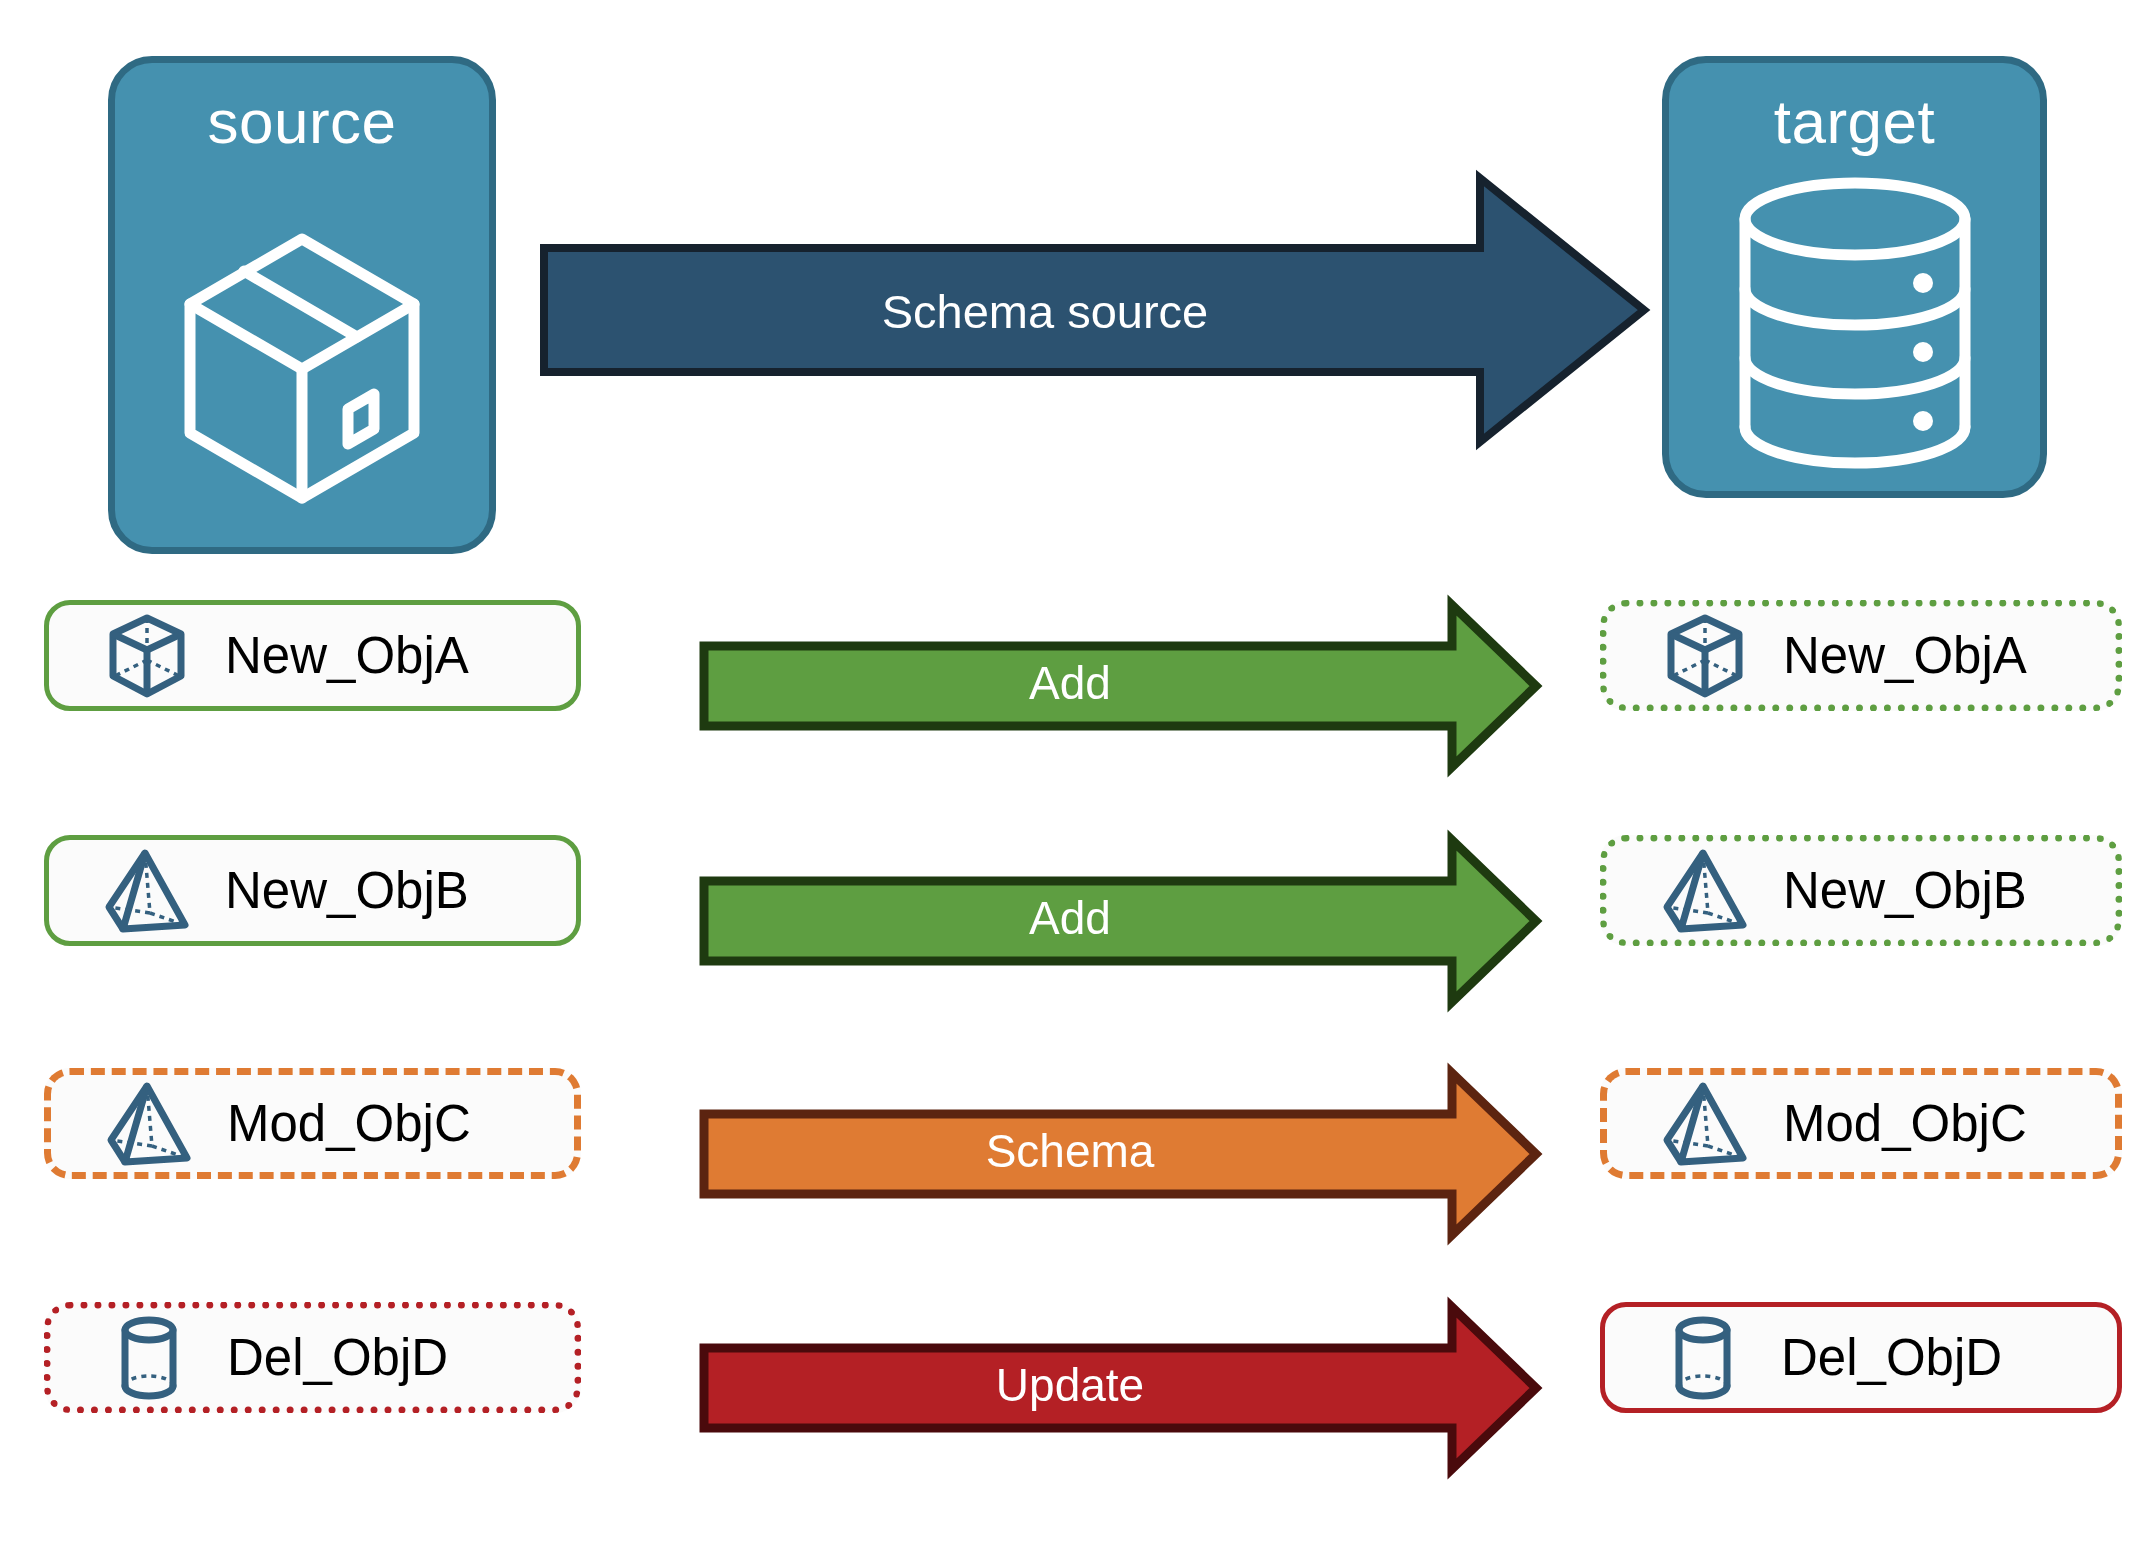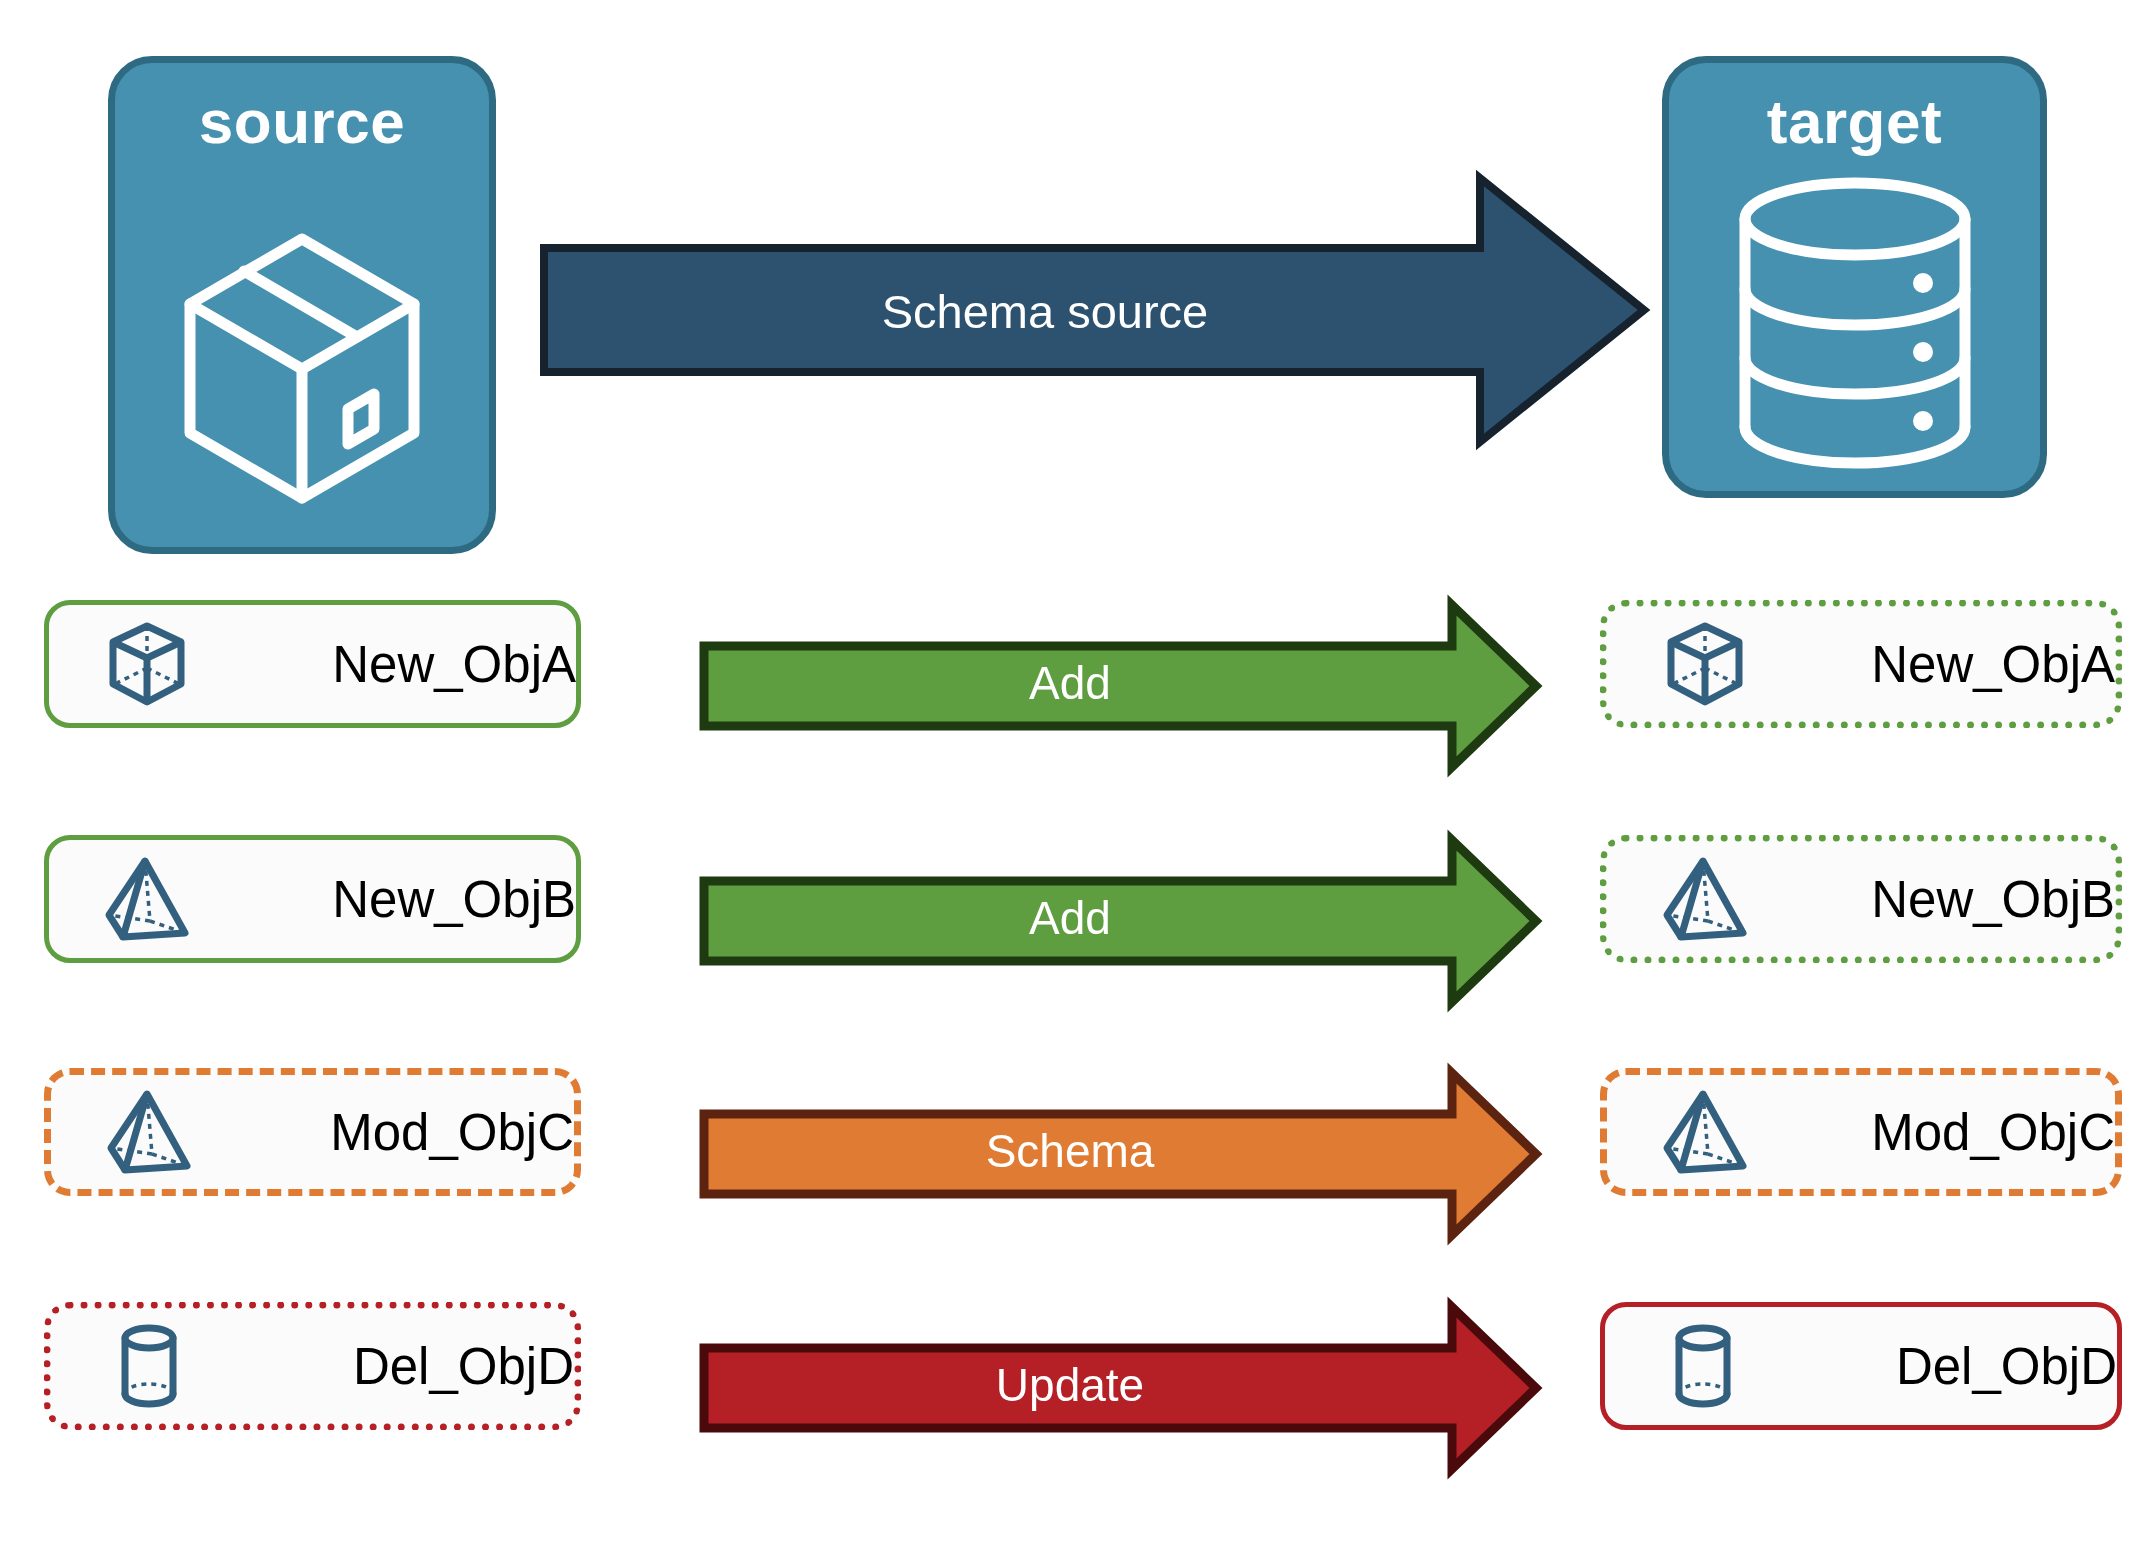--- a/index.html
+++ b/index.html
@@ -26,21 +26,21 @@
     box-sizing: border-box;
     border-radius: 44px;
     border: 7px solid #2F6A83;
     background: #4591AF;
     display: flex;
     flex-direction: column;
     align-items: center;
   }
   .endpoint-title {
     font-size: 62px;
-    font-weight: bold;
+    font-weight: normal;
     color: #ffffff;
     letter-spacing: 0.5px;
     margin-top: 26px;
     line-height: 1.05;
   }
   .endpoint-art {
     flex: 1;
     display: flex;
     align-items: center;
     justify-content: center;
@@ -75,28 +75,27 @@
   
   .row { position: absolute; left: 0; width: 2150px; }
   #row-0 { top: 600px; }
   #row-1 { top: 835px; }
   #row-2 { top: 1068px; }
   #row-3 { top: 1302px; }
 
   .obj-card {
     position: absolute;
     box-sizing: border-box;
-    height: 128px;
+    height: 111px;
     border-radius: 26px;
     background: #fbfbfb;
     display: flex;
     align-items: center;
     padding-left: 52px;
     gap: 32px;
-    justify-content: space-between;
   }
   .obj-card.left  { left: 44px;  width: 537px; }
   .obj-card.right { left: 1600px; width: 522px; }
 
   .obj-label {
     font-size: 51px;
     color: #000000;
     white-space: nowrap;
     line-height: 1;
   }

